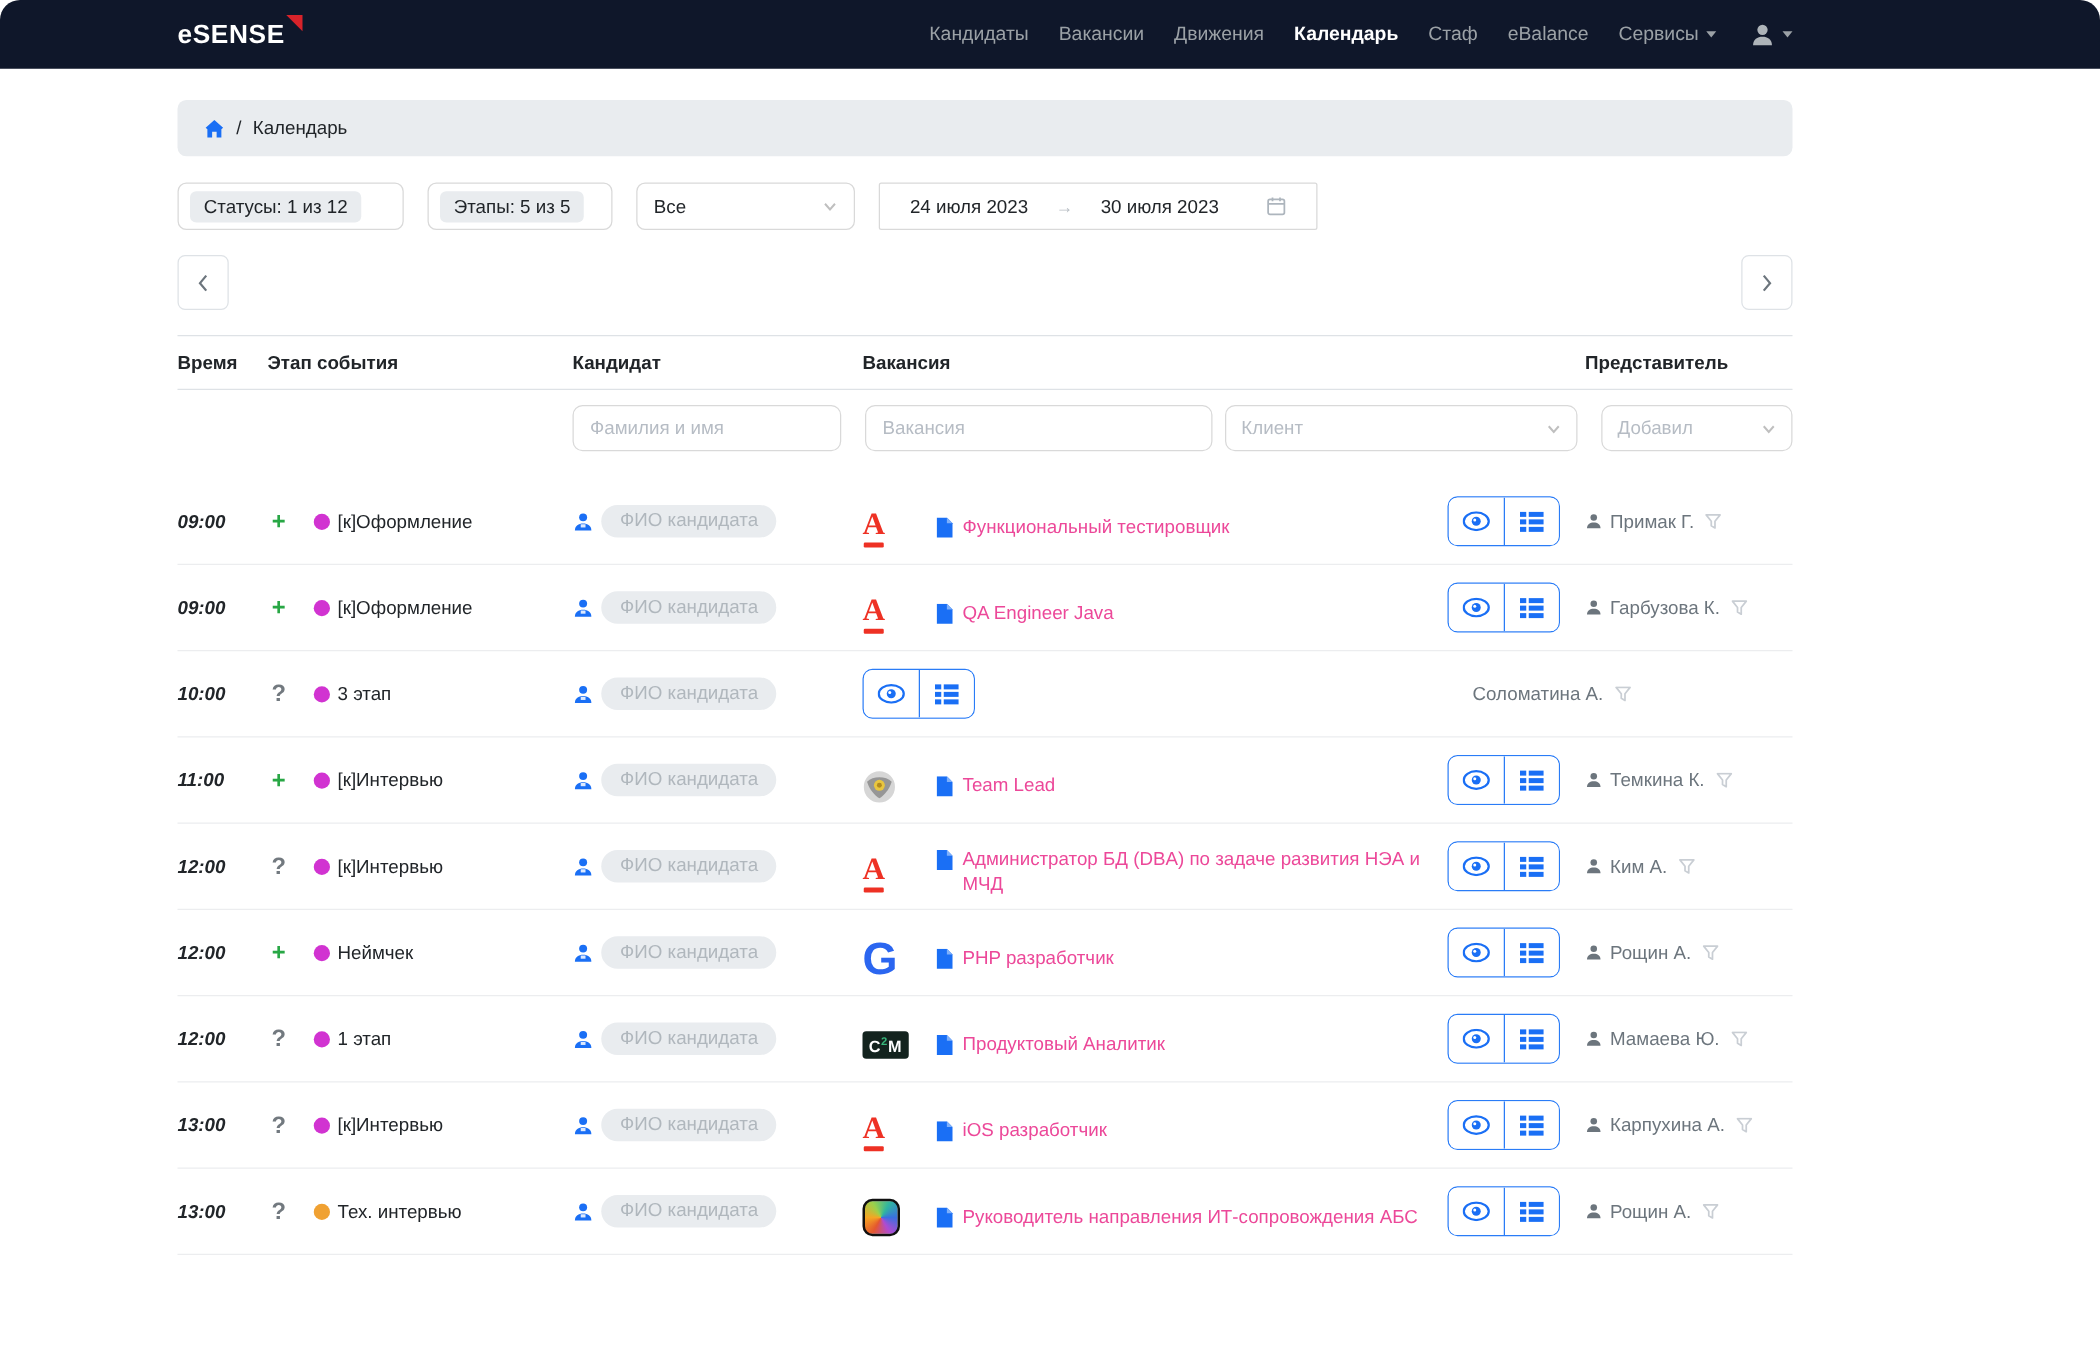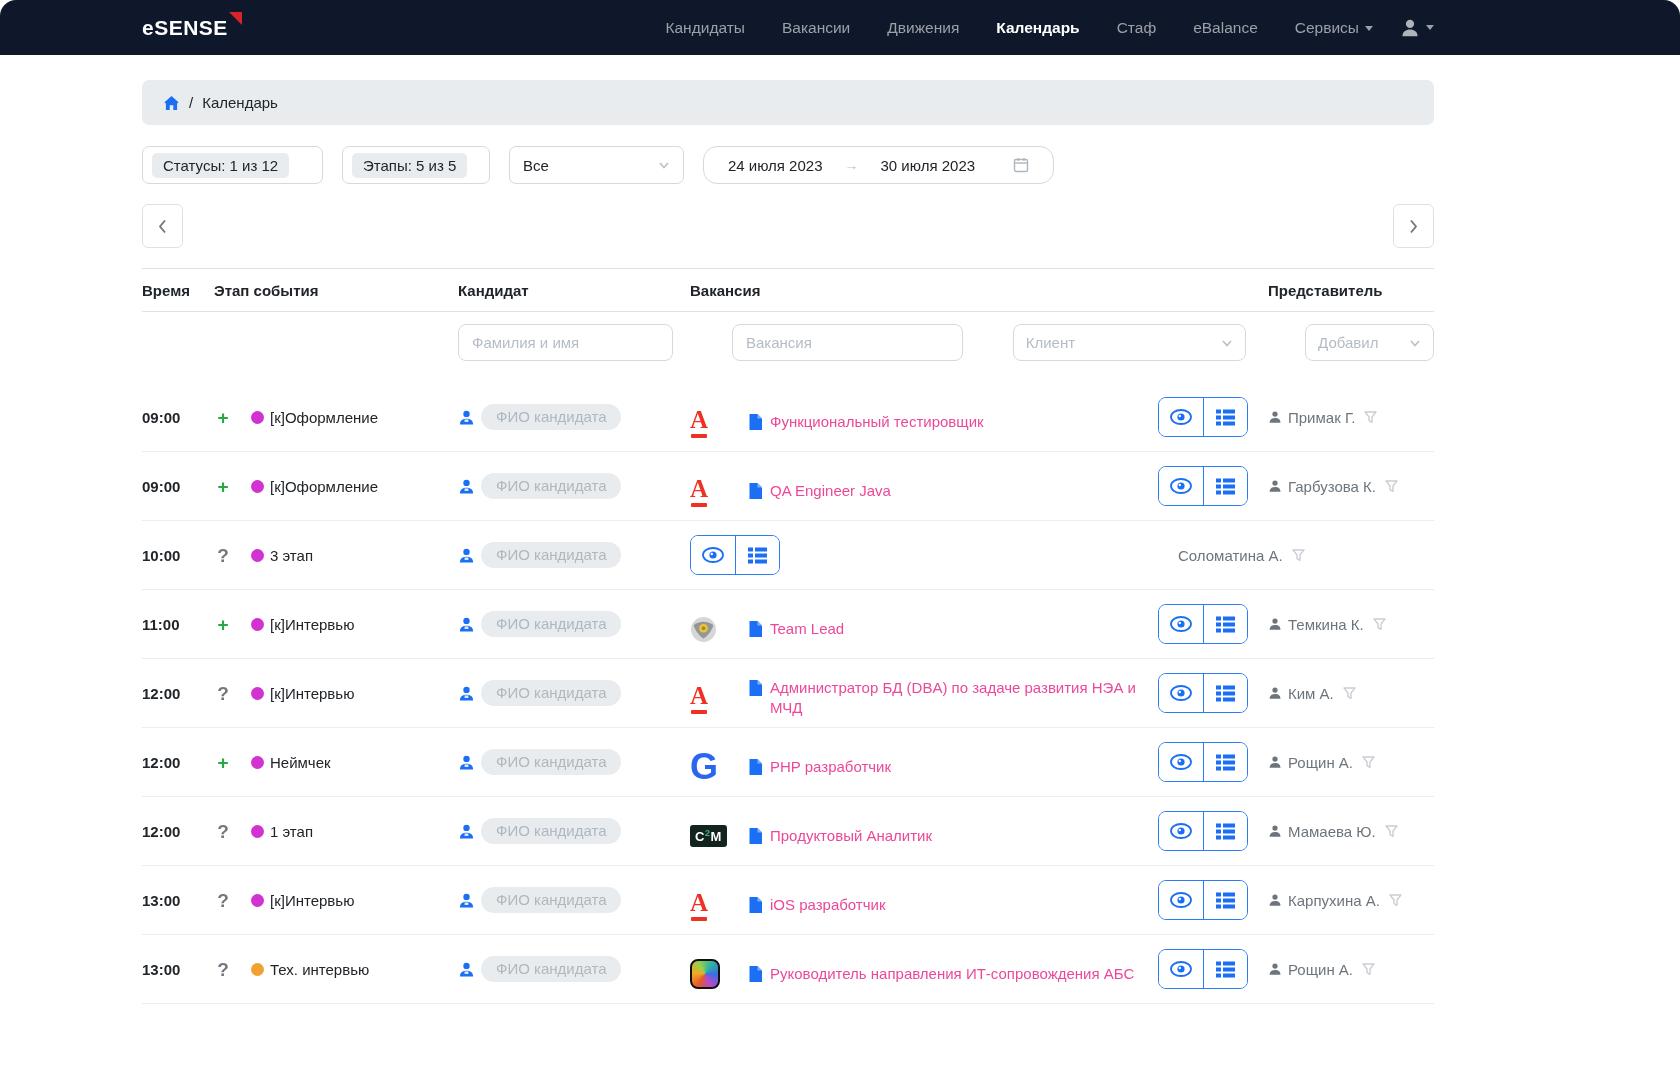--- a/index.html
+++ b/index.html
@@ -6,21 +6,21 @@
   html,body { width:1680px; height:1083px; background:#fff; overflow:hidden;
               font-family:"Liberation Sans", sans-serif; font-size:15px; color:#212529; }
   .screen { width:1680px; height:1016px; overflow:hidden; border-radius:16px; background:#fff; }
 
   
   .navbar { height:55px; background:#0f172a; }
   .navbar-inner { width:1292px; margin-left:142px; height:100%; display:flex; align-items:center; }
   .brand { position:relative; color:#fff; font-weight:700; font-size:21px; letter-spacing:.5px; cursor:pointer; }
   .brand .corner { position:absolute; right:-14px; top:-4px; width:0; height:0;
                    border-left:13px solid transparent; border-top:13px solid #d8232a; }
-  .nav-menu { margin-left:auto; display:flex; align-items:center; gap:37px; }
+  .nav-menu { margin-left:auto; display:flex; align-items:center; gap:24px; }
   .nav-item { color:#9ba1a6; font-size:15.5px; cursor:pointer; text-decoration:none; white-space:nowrap; }
   .nav-item.active { color:#fff; font-weight:700; }
   .nav-item.has-caret::after { content:""; display:inline-block; margin-left:6px; vertical-align:2px;
                    border-left:4px solid transparent; border-right:4px solid transparent; border-top:5px solid #9ba1a6; }
   .user-menu { display:flex; align-items:center; gap:5px; margin-left:26px; cursor:pointer; }
   .user-menu .caret { width:0; height:0; border-left:4px solid transparent; border-right:4px solid transparent; border-top:5px solid #9ba1a6; }
 
   
   .container { width:1292px; margin-left:142px; }
 
@@ -30,53 +30,53 @@
 
   
   .filterbar { margin-top:21px; display:flex; gap:19px; }
   .fbox { height:38px; border:1px solid #d9d9d9; border-radius:7px; background:#fff;
           display:flex; align-items:center; padding:0 9px; cursor:pointer; }
   .fbox .chip { background:#e9ecef; border-radius:5px; padding:4px 11px; font-size:15px; color:#212529; white-space:nowrap; }
   .fbox.w-statuses { width:181px; }
   .fbox.w-stages   { width:148px; }
   .fselect { height:38px; width:175px; border:1px solid #d9d9d9; border-radius:7px; background:#fff;
              display:flex; align-items:center; justify-content:space-between; padding:0 13px; cursor:pointer; }
-  .fdate { height:38px; width:351px; border:1px solid #d9d9d9; border-radius:14px; background:#fff;
+  .fdate { height:38px; width:351px; border:1px solid #d9d9d9; border-radius:2px; background:#fff;
            display:flex; align-items:center; justify-content:center; gap:22px; padding:0 14px; cursor:pointer; }
   .fdate .arrow { color:#b9bfc5; font-size:14px; }
   .fdate .cal { margin-left:16px; display:flex; }
   .chev { display:flex; }
 
   
   .weeknav { margin-top:20px; display:flex; align-items:center; justify-content:space-between; }
   .wbtn { width:41px; height:44px; border:1px solid #dee2e6; background:#fff; border-radius:6px;
           display:flex; align-items:center; justify-content:center; cursor:pointer; }
   .wtitle { font-size:20px; font-weight:700; }
 
   
   .grid { display:grid; grid-template-columns:72px 244px 232px 468px 96px 1fr; align-items:center; }
   .thead { margin-top:20px; border-top:1px solid #dee2e6; border-bottom:1px solid #dee2e6; height:44px; font-weight:700; }
   .thead .rep-h { padding-left:14px; }
 
-  .filters-row { padding:12px 0 22px 0; display:flex; margin-left:316px; align-items:flex-end;gap:40px; }
+  .filters-row { padding:12px 0 22px 0; display:flex; margin-left:316px; align-items:flex-end; }
   .tinput { height:37px; border:1px solid #d9d9d9; border-radius:8px; padding:0 13px; font-size:15px;
             font-family:"Liberation Sans",sans-serif; color:#212529; outline:none; }
   .tinput::placeholder { color:#b6bcc4; }
   .tselect { height:37px; border:1px solid #d9d9d9; border-radius:8px; background:#fff;
              display:flex; align-items:center; justify-content:space-between; padding:0 12px; color:#b6bcc4; cursor:pointer; }
   .in-cand { width:215px; margin-right:19px; }
   .in-vac  { width:284px; margin-right:10px; }
   .in-cli  { width:288px; margin-right:19px; }
   .in-add  { width:156px; }
 
   .dayhead { height:46px; background:#f8f9fa; display:flex; align-items:center; justify-content:space-between; font-weight:700; }
 
   
   .row { height:69px; border-bottom:1px solid #ecedef; }
-  .time { font-weight:700; }
+  .time { font-weight:700;font-style:italic; }
   .stage { display:flex; align-items:center; }
   .status { width:18px; text-align:center; font-weight:700; font-size:19px; line-height:1; }
   .dot { width:13px; height:13px; border-radius:50%; margin-left:19px; flex:none; }
   .stage-label { margin-left:6px; white-space:nowrap; }
 
   .candidate { display:flex; align-items:center; gap:6px; }
   .pill { background:#e9ecef; border-radius:13px; height:26px; line-height:26px; padding:0 15px; color:#b0b7bd; white-space:nowrap; }
 
   .vacancy { display:flex; align-items:center; padding-top:10px; }
   .logo { width:58px; flex:none; display:flex; align-items:center; justify-content:flex-start; }

